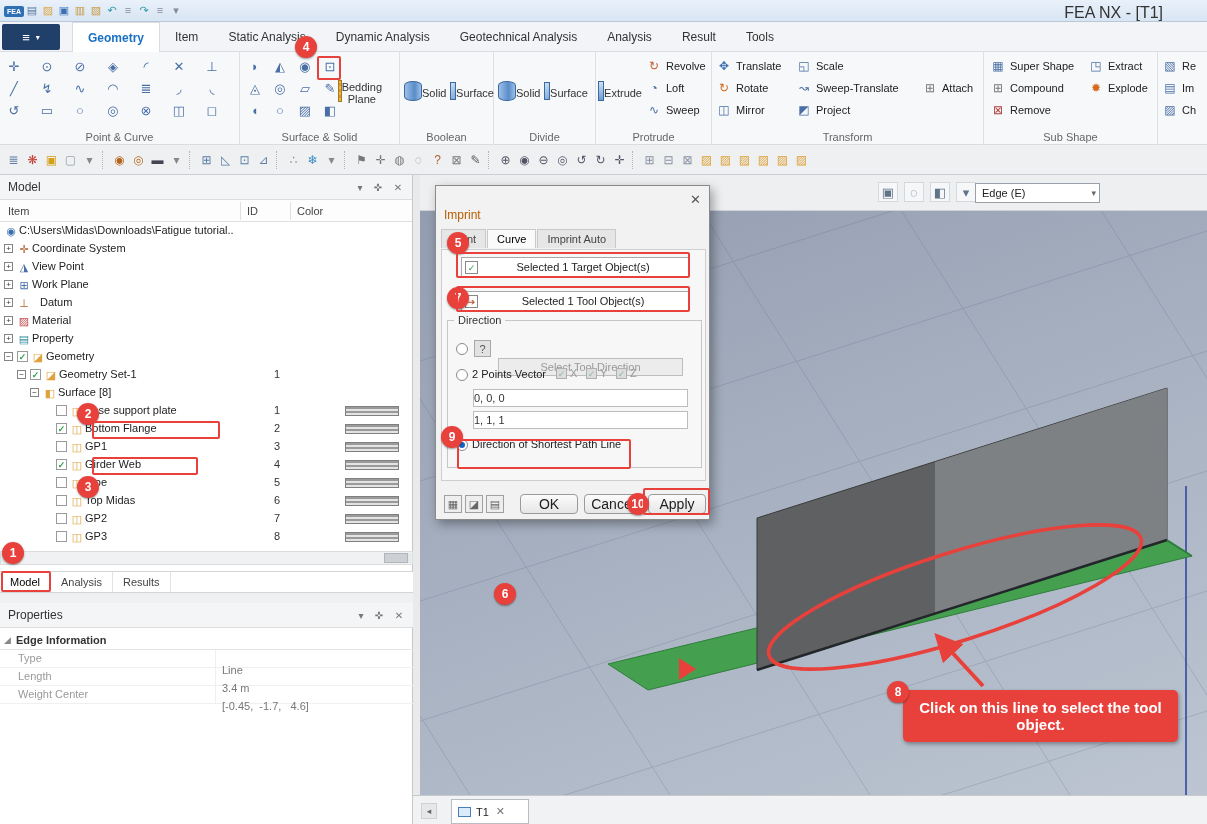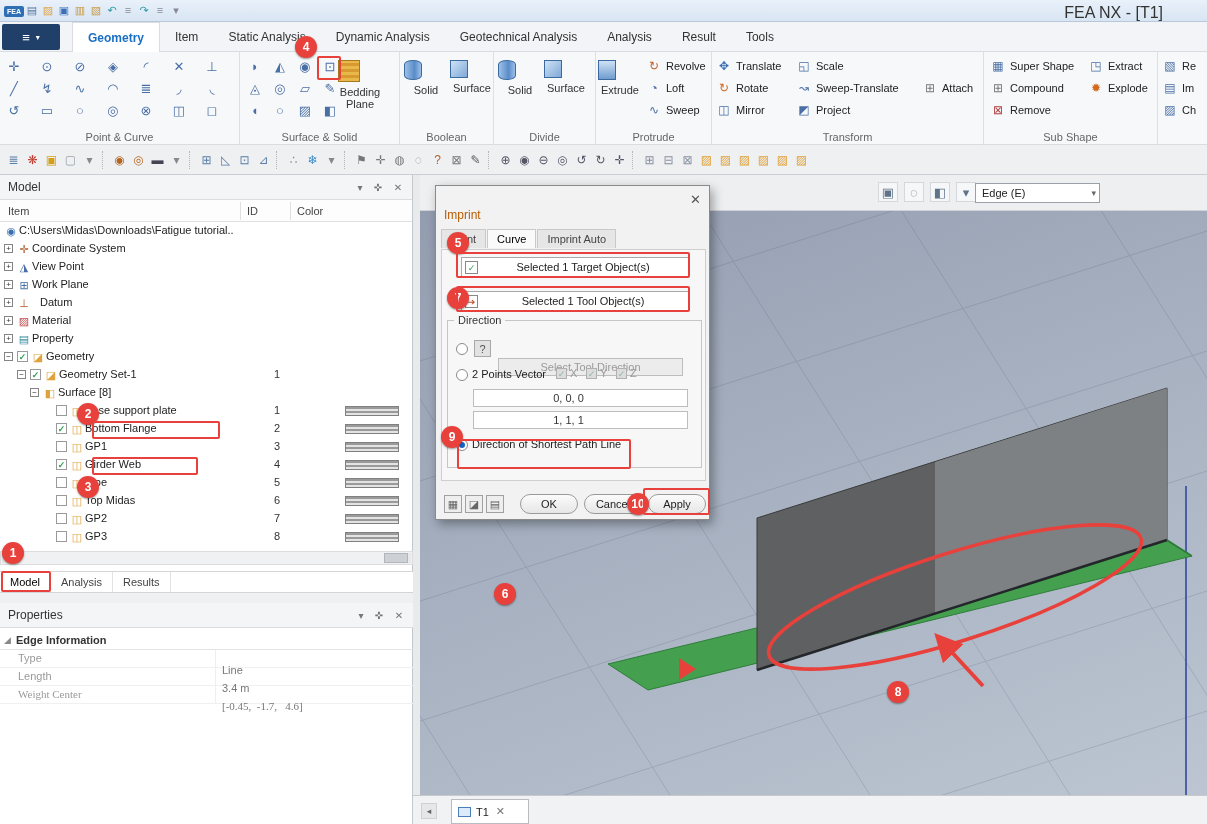--- a/index.html
+++ b/index.html
@@ -19,21 +19,21 @@
 .menu-tabs{position:absolute;left:72px;top:0;height:30px;display:flex}
 .mtab{padding:0 15px;line-height:30px;font-size:12px;color:#333;white-space:nowrap}
 .mtab.active{background:#fff;color:#1a6fc4;font-weight:bold;border:1px solid #d9dde2;border-bottom:none}
 
 
 .ribbon{position:absolute;left:0;top:52px;width:1207px;height:93px;background:#f7f8fa;border-bottom:1px solid #d9dde2}
 .grp{position:absolute;top:0;height:93px;border-right:1px solid #dcdfe3}
 .grp-label{position:absolute;bottom:2px;left:0;right:0;text-align:center;color:#666;font-size:11px}
 .icgrid{position:absolute}
 .ric{position:absolute;width:20px;height:20px;line-height:20px;text-align:center;font-size:13px;color:#4a6fa5;cursor:default}
-.bigbtn{position:absolute;width:44px;height:66px;top:3px;display:flex;flex-direction:column;padding-top:5px;cursor:default}
+.bigbtn{position:absolute;width:44px;height:66px;top:3px;display:flex;flex-direction:row;align-items:center;padding-top:5px;cursor:default}
 .biglabel{font-size:11px;margin-top:4px;color:#333;text-align:center;line-height:12px}
 .i-cyl{width:18px;height:20px;background:linear-gradient(90deg,#9cc0e8,#5a8cc8 60%,#9cc0e8);border:1px solid #3a6aa0;border-radius:50%/22%}
 .i-sq{width:18px;height:18px;background:linear-gradient(135deg,#cfe2f5,#7fa8d8);border:1px solid #3a6aa0}
 .i-extrude{width:18px;height:20px;background:linear-gradient(180deg,#cfe2f5,#6f9cce);border:1px solid #3a6aa0}
 .i-bedding{width:22px;height:22px;background:repeating-linear-gradient(0deg,#e8b84a 0 3px,#d89a30 3px 6px);border:1px solid #a87820}
 .rcol{position:absolute;top:3px;display:flex;flex-direction:column}
 .smallbtn{height:22px;display:flex;align-items:center;gap:4px;font-size:11px;white-space:nowrap;cursor:default}
 .sglyph{width:16px;text-align:center;font-size:12px}
 
 
@@ -93,27 +93,27 @@
 .selbtn{position:absolute;left:19px;width:228px;height:20px;background:#fff;border:1px solid #a8a8a8;display:flex;align-items:center;font-size:11px;cursor:default}
 .selbtn .sbtxt{flex:1;text-align:center;color:#222}
 .sbicon{width:13px;height:13px;border:1px solid #888;margin-left:3px;font-size:9px;line-height:12px;text-align:center;background:#fff}
 .groupbox{position:absolute;left:5px;top:70px;width:255px;height:148px;border:1px solid #c6c6c6}
 .grouplabel{position:absolute;left:6px;top:-7px;background:#f7f7f7;padding:0 4px;color:#333}
 .radio{position:absolute;width:12px;height:12px;border:1px solid #8a8a8a;border-radius:50%;background:#fff}
 .radio.sel::after{content:"";display:block;width:6px;height:6px;border-radius:50%;background:#1464c8;margin:2px}
 .qbtn{position:absolute;width:17px;height:17px;background:#e2e2e2;border:1px solid #a8a8a8;text-align:center;line-height:16px;color:#555;font-size:11px}
 .dinput{position:absolute;height:18px;background:#fff;border:1px solid #bdbdbd;font-size:11px;line-height:16px}
 .dinput.disabled{background:#ececec;color:#9a9a9a;text-align:center}
-.dinput.num{text-align:center;padding-right:24px;color:#333}
+.dinput.num{text-align:left;padding-right:24px;color:#333}
 .dlabel{position:absolute;font-size:11px;color:#222;white-space:nowrap}
 .axchk{position:absolute;display:flex;align-items:center;gap:3px}
 .axbox{width:11px;height:11px;background:#dcdcdc;border:1px solid #b0b0b0;font-size:9px;line-height:10px;text-align:center;color:#8fb5ae}
 .axlabel{color:#9a9a9a;font-size:11px}
 .fbtn{position:absolute;top:309px;width:18px;height:18px;border:1px solid #a0a0a0;background:#eee;text-align:center;line-height:17px;font-size:11px;color:#666;cursor:default}
-.dlg-btn{position:absolute;top:308px;width:58px;height:20px;background:linear-gradient(180deg,#fbfbfb,#e6e6e6);border:1px solid #9a9a9a;border-radius:10px;text-align:center;line-height:19px;font-size:11px;color:#222;cursor:default}
+.dlg-btn{position:absolute;top:308px;width:58px;height:20px;background:linear-gradient(180deg,#fbfbfb,#e6e6e6);border:1px solid #9a9a9a;border-radius:4px;text-align:center;line-height:19px;font-size:14px;color:#222;cursor:default}
 
 
 .bottombar{position:absolute;left:413px;top:795px;width:794px;height:29px;background:#f1f2f3;border-top:1px solid #c6cacd}
 .bb-arrow{position:absolute;left:8px;top:7px;width:16px;height:16px;text-align:center;line-height:15px;color:#666;font-size:9px;background:#e6e7e9;border:1px solid #cfd2d5}
 .bb-tab{position:absolute;left:38px;top:3px;width:78px;height:25px;background:#fff;border:1px solid #b9bdc1;display:flex;align-items:center;gap:5px;padding:0 6px;font-size:11px}
 .doc-ic{width:13px;height:10px;border:1px solid #4a7ebb;background:#dcebfa}
 .bb-close{color:#777;font-size:11px;margin-left:2px}
 
 
 #anno{position:absolute;left:0;top:0;width:1207px;height:824px;pointer-events:none;z-index:50}
@@ -524,21 +524,21 @@
     </div>
     <div class="props-rows" id="props-rows">
         <div class="prow" style="top: 0px;">
           <span class="plabel">Type</span>
           <span class="pvalue">Line</span>
         </div>
         <div class="prow" style="top: 18px;">
           <span class="plabel">Length</span>
           <span class="pvalue">3.4 m</span>
         </div>
-        <div class="prow" style="top: 36px; font-family: Liberation Serif, serif;">
+        <div class="prow" style="top: 36px;">
           <span class="plabel">Weight Center</span>
           <span class="pvalue">[-0.45,  -1.7,   4.6]</span>
         </div>
       </div>
     <div class="pdiv"></div>
   </div>
   <div class="splitter"></div>
 
   <div class="viewport">
     <div class="vp-toolbar">
@@ -642,20 +642,21 @@
     <svg class="overlay">
       <defs>
         <marker id="arrowred" markerWidth="8" markerHeight="8" refX="6" refY="3.5" orient="auto">
           <polygon points="0 0, 7 3.5, 0 7" fill="#e8413c"></polygon>
         </marker>
       </defs>
       <ellipse cx="0" cy="0" rx="195" ry="44" transform="translate(955,597) rotate(-17.5)" stroke="#e8413c" stroke-width="3.5" fill="none"></ellipse>
       <line x1="983" y1="686" x2="937" y2="636" stroke="#e8413c" stroke-width="4" marker-end="url(#arrowred)"></line>
     </svg>
     <div class="tail6"></div>
+    <div class="bubble bubble8">Click on this line to select the tool object.</div>
   <div class="badge" style="left: 2px; top: 542px;">1</div>
       <div class="badge" style="left: 77px; top: 403px;">2</div>
       <div class="badge" style="left: 77px; top: 476px;">3</div>
       <div class="badge" style="left: 295px; top: 36px;">4</div>
       <div class="badge" style="left: 447px; top: 232px;">5</div>
       <div class="badge" style="left: 494px; top: 583px;">6</div>
       <div class="badge" style="left: 447px; top: 287px;">7</div>
       <div class="badge" style="left: 887px; top: 681px;">8</div>
       <div class="badge" style="left: 441px; top: 426px;">9</div>
       <div class="badge" style="left: 627px; top: 493px;">10</div>

